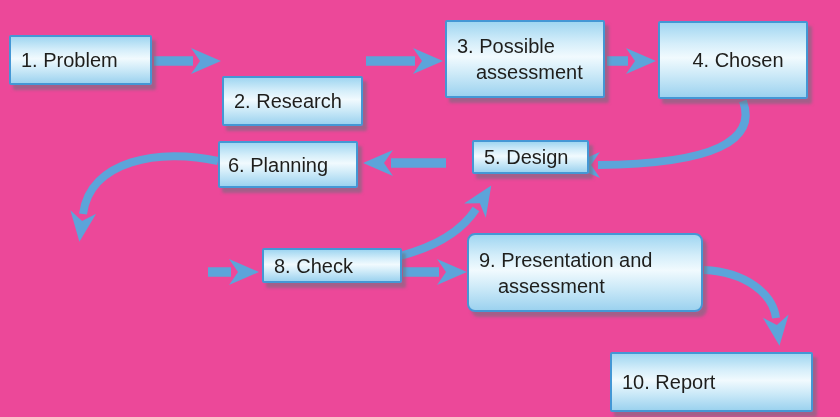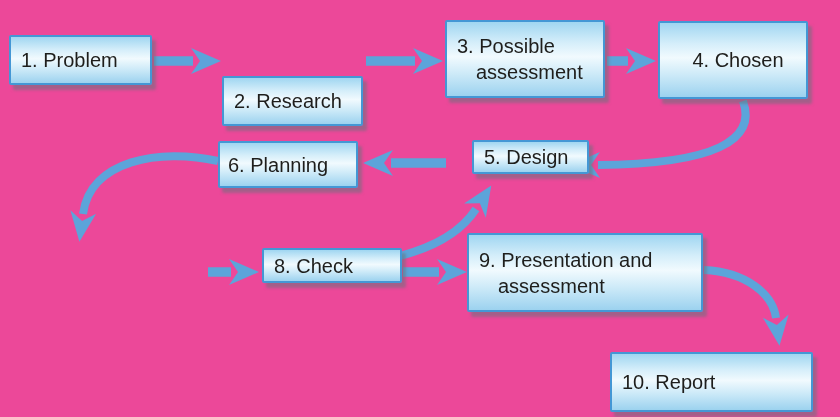--- a/index.html
+++ b/index.html
@@ -115,21 +115,21 @@
     </div>
   </div>
 
 
   <div class="node" style="left:262px; top:248px; width:140px; height:35px;">
     <div class="lbl">
       <span>8. Check</span><span class="l2"></span>
     </div>
   </div>
 
-  <div class="node" style="left:467px; top:233px; width:236px; height:79px;">
+  <div class="node" style="left:467px; top:233px; width:236px; height:79px;border-radius:8px;">
     <div class="lbl">
       <span>9. Presentation and</span><span class="l2">assessment</span>
     </div>
   </div>
 
   <div class="node" style="left:610px; top:352px; width:203px; height:60px;">
     <div class="lbl">
       <span>10. Report</span><span class="l2"></span>
     </div>
   </div>

